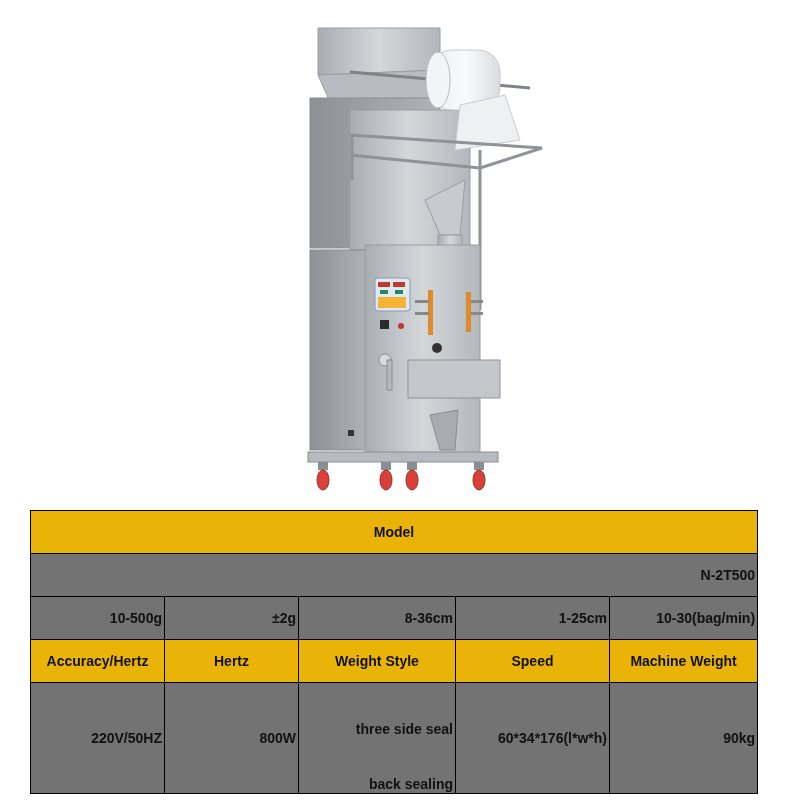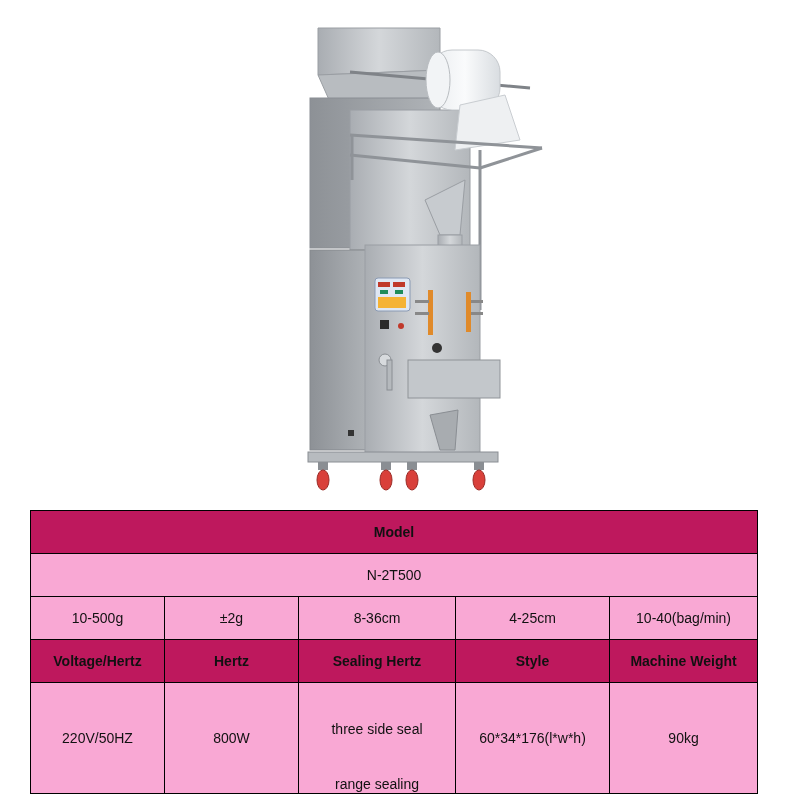--- a/index.html
+++ b/index.html
@@ -1,21 +1,21 @@
 <!DOCTYPE html>
 <html><head>
 <meta charset="utf-8">
 <style>
   html, body { margin: 0; padding: 0; background: #ffffff; }
   body { width: 800px; height: 800px; position: relative; overflow: hidden; font-family: "Liberation Sans", sans-serif; }
   .product-image { position: absolute; left: 290px; top: 20px; width: 260px; height: 475px; }
   .spec-table { position: absolute; left: 30px; top: 510px; width: 727px; border-collapse: collapse; table-layout: fixed; }
   .spec-table td { border: 1.5px solid #000; text-align: center; vertical-align: middle; height: 42px; padding: 0 2px; font-size: 14px; color: #111; line-height: 18px; }
-  .spec-table td.hdr { background: #be185d; font-weight: bold; }
-  .spec-table td.val { background: #f9a8d4; font-weight: normal; }
+  .spec-table td.hdr { background: #eab308; font-weight: bold; }
+  .spec-table td.val { background: #737373; font-weight: bold; text-align: right; }
   .two-line { display: block; margin-top: 37px; }
 </style>
 </head>
 <body>
 
 <div class="product-image">
   <svg width="260" height="475" viewBox="0 0 260 475" xmlns="http://www.w3.org/2000/svg">
     <defs>
       <linearGradient id="steel" x1="0" x2="1" y1="0" y2="0">
         <stop offset="0" stop-color="#a9adb2"></stop>
@@ -125,34 +125,34 @@
       <tr>
     <td class="hdr" colspan="5">Model</td>
   </tr>
   <tr>
     <td class="val" colspan="5">N-2T500</td>
   </tr>
   <tr>
     <td class="val">10-500g</td>
     <td class="val">±2g</td>
     <td class="val">8-36cm</td>
-    <td class="val">4-25cm</td>
-    <td class="val">10-40(bag/min)</td>
+    <td class="val">1-25cm</td>
+    <td class="val">10-30(bag/min)</td>
   </tr>
   <tr>
-    <td class="hdr">Voltage/Hertz</td>
+    <td class="hdr">Accuracy/Hertz</td>
     <td class="hdr">Hertz</td>
-    <td class="hdr">Sealing Hertz</td>
-    <td class="hdr">Style</td>
+    <td class="hdr">Weight Style</td>
+    <td class="hdr">Speed</td>
     <td class="hdr">Machine Weight</td>
   </tr>
   <tr>
     <td class="val">220V/50HZ</td>
     <td class="val">800W</td>
     <td class="val">
       <span class="two-line">three side seal</span>
-      <span class="two-line">range sealing</span>
+      <span class="two-line">back sealing</span>
     </td>
     <td class="val">60*34*176(l*w*h)</td>
     <td class="val">90kg</td>
   </tr>
 </tbody>
   </table>
 
 </body></html>

